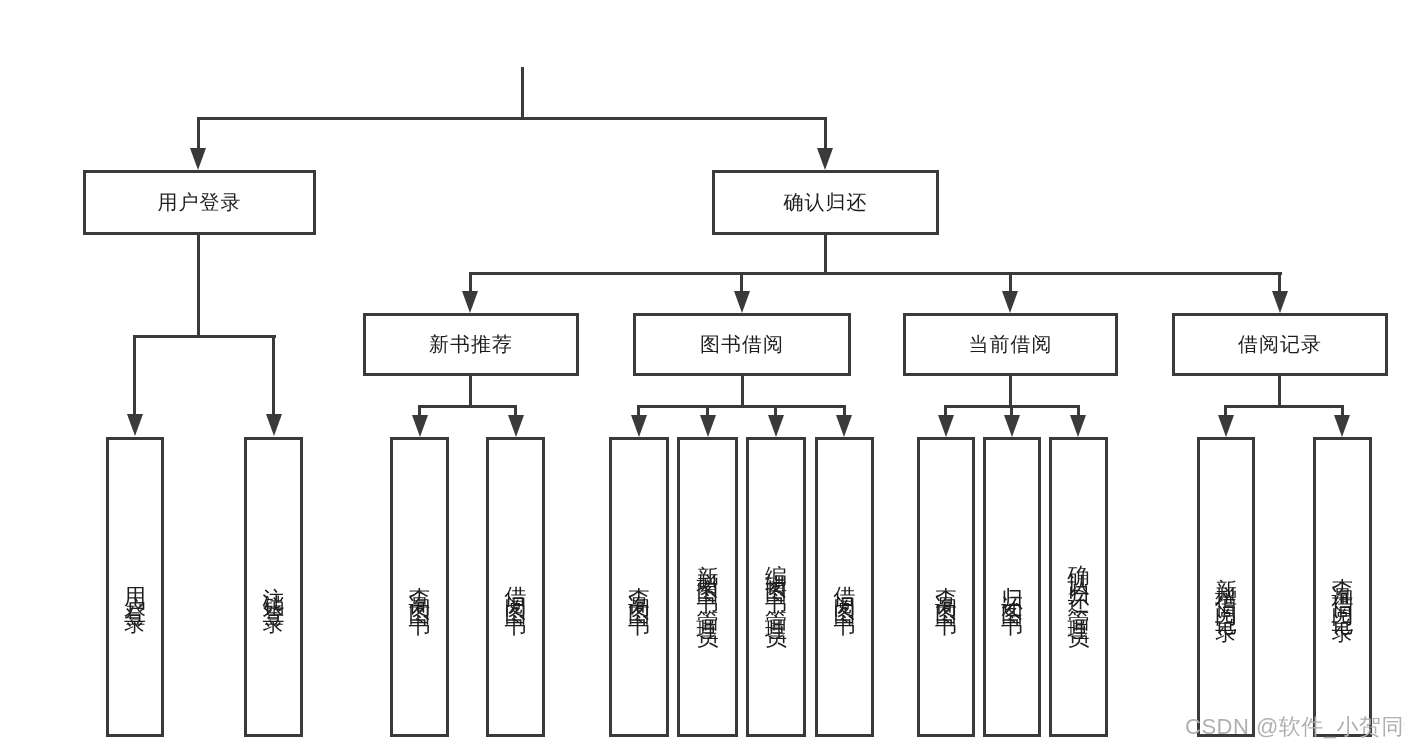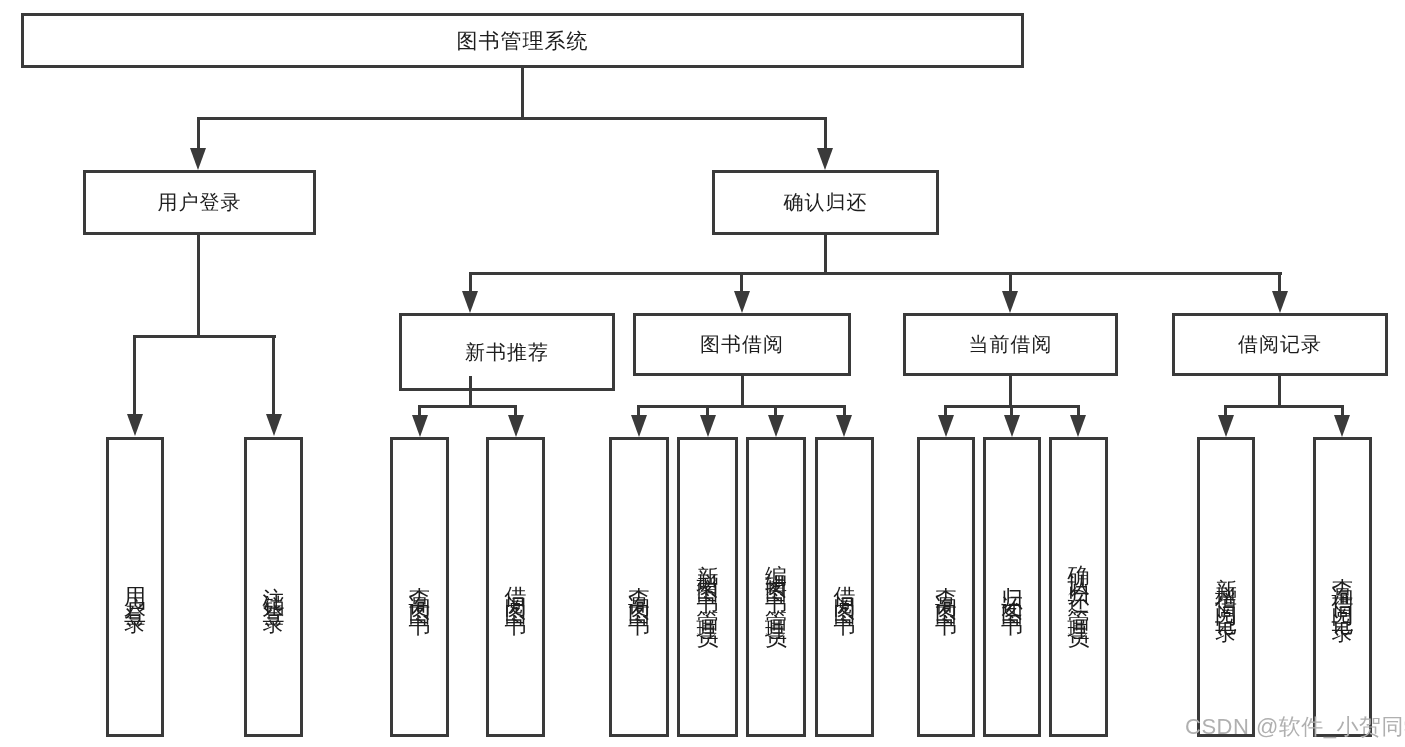--- a/index.html
+++ b/index.html
@@ -54,21 +54,20 @@
     letter-spacing: 0.5px;
     white-space: nowrap;
     z-index: 5;
   }
 </style>
 </head>
 <body>
 
 <div class="canvas">
 
-  <div class="box root-box" style="left:21px; top:13px; width:1003px; height:55px;">图书管理系统</div>
 
   <div class="vline" style="left:521px; top:67px; width:3px; height:53px;"></div>
   <div class="hline" style="left:197px; top:117px; width:630px; height:3px;"></div>
   <div class="vline" style="left:197px; top:117px; width:3px; height:33px;"></div>
   <div class="arrow" style="left:190px; top:148px;"></div>
   <div class="vline" style="left:824px; top:117px; width:3px; height:33px;"></div>
   <div class="arrow" style="left:817px; top:148px;"></div>
 
   <div class="box" style="left:83px; top:170px; width:233px; height:65px;">用户登录</div>
   <div class="box" style="left:712px; top:170px; width:227px; height:65px;">确认归还</div>
@@ -84,21 +83,21 @@
   <div class="hline" style="left:469px; top:272px; width:813px; height:3px;"></div>
   <div class="vline" style="left:469px; top:272px; width:3px; height:21px;"></div>
   <div class="arrow" style="left:462px; top:291px;"></div>
   <div class="vline" style="left:740px; top:272px; width:3px; height:21px;"></div>
   <div class="arrow" style="left:734px; top:291px;"></div>
   <div class="vline" style="left:1009px; top:272px; width:3px; height:21px;"></div>
   <div class="arrow" style="left:1002px; top:291px;"></div>
   <div class="vline" style="left:1278px; top:272px; width:3px; height:21px;"></div>
   <div class="arrow" style="left:1272px; top:291px;"></div>
 
-  <div class="box" style="left:363px; top:313px; width:216px; height:78px;margin-left:36px;">新书推荐</div>
+  <div class="box" style="left:363px; top:313px; width:216px; height:63px;">新书推荐</div>
   <div class="box" style="left:633px; top:313px; width:218px; height:63px;">图书借阅</div>
   <div class="box" style="left:903px; top:313px; width:215px; height:63px;">当前借阅</div>
   <div class="box" style="left:1172px; top:313px; width:216px; height:63px;">借阅记录</div>
 
   <div class="vline" style="left:469px; top:376px; width:3px; height:32px;"></div>
   <div class="hline" style="left:418px; top:405px; width:99px; height:3px;"></div>
   <div class="vline" style="left:418px; top:405px; width:3px; height:12px;"></div>
   <div class="arrow" style="left:412px; top:415px;"></div>
   <div class="vline" style="left:514px; top:405px; width:3px; height:12px;"></div>
   <div class="arrow" style="left:508px; top:415px;"></div>

